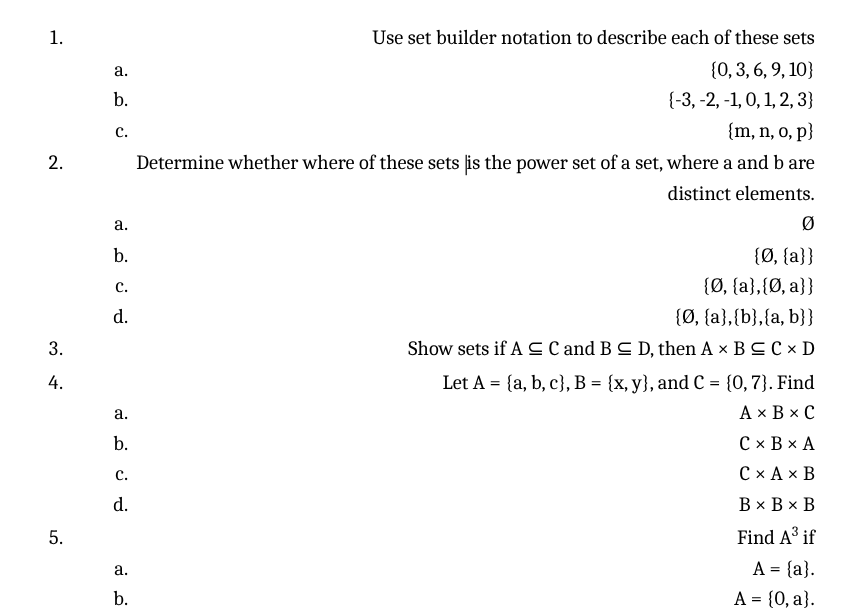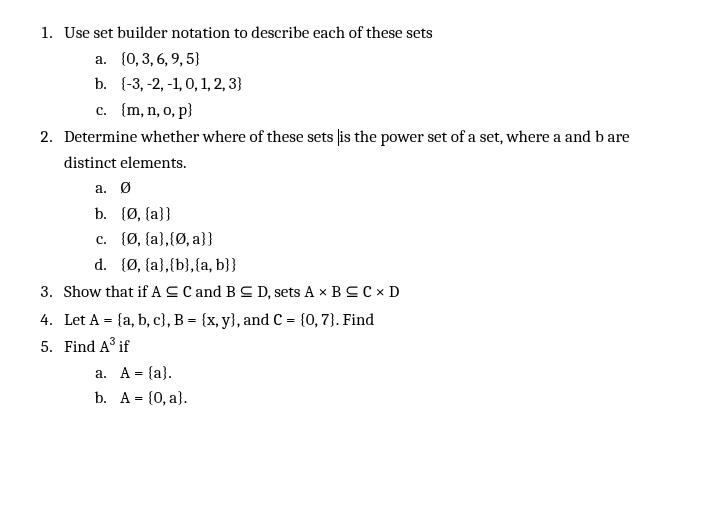--- a/index.html
+++ b/index.html
@@ -10,20 +10,21 @@
       margin: 0;
       padding: 20px 28px;
       width: 707px;
       box-sizing: border-box;
       line-height: 1.5;
     }
     ol.main {
       list-style-type: decimal;
       margin: 0;
       padding-left: 28px;
+      text-align: right;
     }
     ol.main > li {
       padding-left: 8px;
       margin-bottom: 2px;
     }
     ol.sub {
       list-style-type: lower-alpha;
       margin: 0;
       padding-left: 46px;
     }
@@ -43,39 +44,45 @@
       line-height: 0;
     }
   </style>
 </head>
 <body>
 
 <ol class="main">
   <li>
     <span>Use set builder notation to describe each of these sets</span>
     <ol class="sub">
-      <li>{0, 3, 6, 9, 5}</li>
+      <li>{0, 3, 6, 9, 10}</li>
       <li>{-3, -2, -1, 0, 1, 2, 3}</li>
       <li>{m, n, o, p}</li>
     </ol>
   </li>
   <li>
     <span>Determine whether where of these sets </span><span class="cursor"></span><span>is the power set of a set, where a and b are distinct elements.</span>
     <ol class="sub">
       <li>Ø</li>
       <li>{Ø, {a}}</li>
       <li>{Ø, {a},{Ø, a}}</li>
       <li>{Ø, {a},{b},{a, b}}</li>
     </ol>
   </li>
   <li>
-    <span>Show that if A ⊆ C and B ⊆ D, sets A × B ⊆ C × D</span>
+    <span>Show sets if A ⊆ C and B ⊆ D, then A × B ⊆ C × D</span>
   </li>
   <li>
     <span>Let A = {a, b, c}, B = {x, y}, and C = {0, 7}. Find</span>
+    <ol class="sub">
+      <li>A × B × C</li>
+      <li>C × B × A</li>
+      <li>C × A × B</li>
+      <li>B × B × B</li>
+    </ol>
   </li>
   <li>
     <span>Find A</span><sup>3</sup><span> if</span>
     <ol class="sub">
       <li>A = {a}.</li>
       <li>A = {0, a}.</li>
     </ol>
   </li>
 </ol>
 

